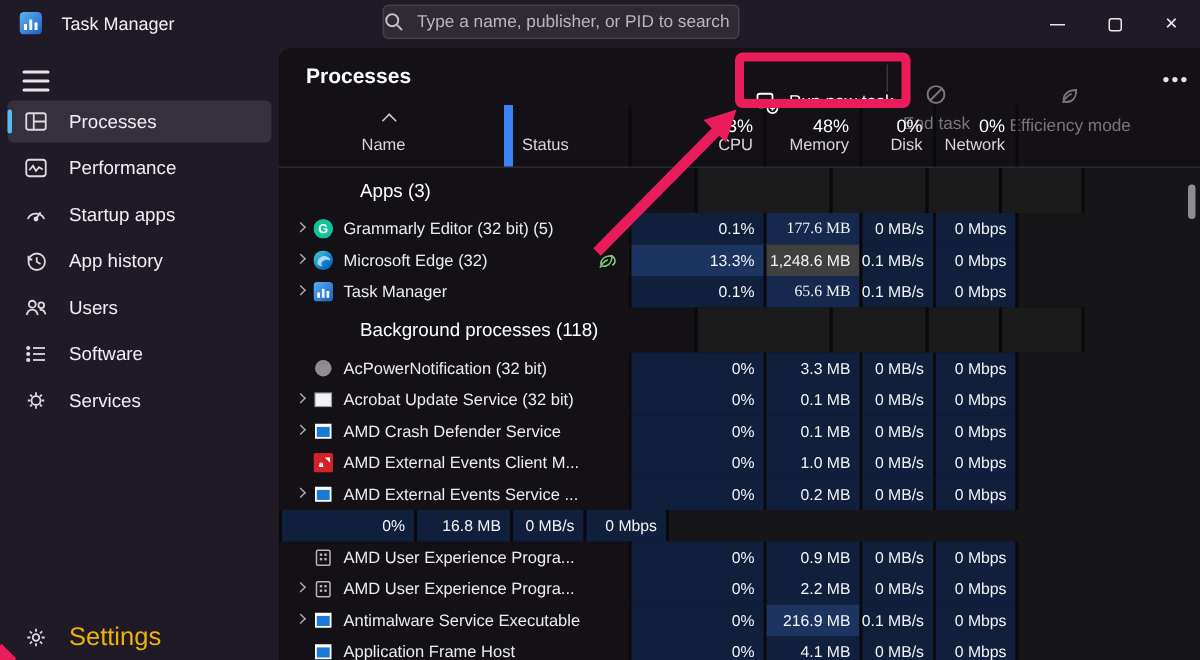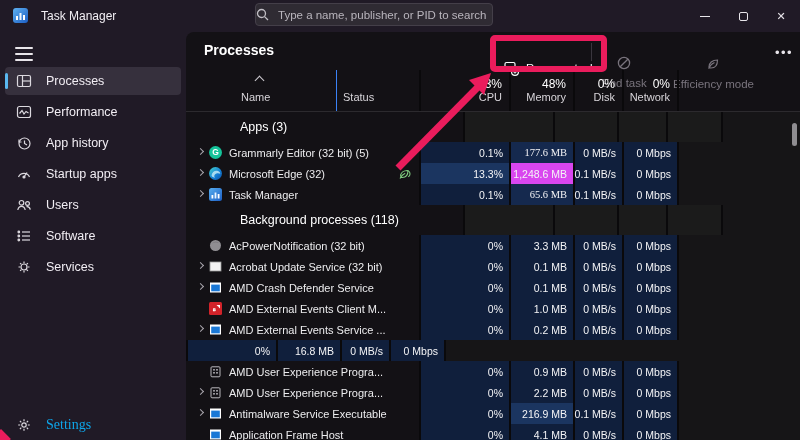--- a/index.html
+++ b/index.html
@@ -34,41 +34,41 @@
   .nav { position:absolute; left:0; top:35px; width:100%; display:flex; flex-direction:column; gap:3px; }
   .nav-item { position:relative; height:28px; margin:0 5px; border-radius:4px;
     display:flex; align-items:center; gap:14px; padding-left:11px; cursor:pointer; }
   .nav-item .lbl { font-size:12.5px; color:#f1edf3; }
   .nav-item.selected { background:#36303d; }
   .nav-item.selected .accent { position:absolute; left:0; top:6px; width:3px; height:16px;
     border-radius:2px; background:#5ab8f0; }
   .nav-item svg { flex:0 0 16px; }
   .settings-item { position:absolute; left:0; bottom:2px; width:100%; height:26px;
     display:flex; align-items:center; gap:14px; padding-left:16px; cursor:pointer; }
-  .settings-item .lbl { font-size:14px; color:#0ea5e9;font-family:Liberation Serif, serif; }
+  .settings-item .lbl { font-size:17px; color:#eab308; }
   
   .content { position:absolute; left:186px; top:32px; width:614px; height:408px;
     background:#131115; border-top-left-radius:8px; overflow:hidden; }
   .toolbar { position:relative; height:38px; }
   .page-title { position:absolute; left:18px; top:10px; font-size:14px; font-weight:700; color:#fff; }
   .tb-btn { position:absolute; top:8px; height:24px; display:flex; align-items:center; gap:7px;
     font-size:11.5px; cursor:pointer; white-space:nowrap;margin-top:16px; }
   .tb-btn.enabled { color:#fff; }
   .tb-btn.disabled { color:#79747d;flex-direction:column; }
   .tb-sep { position:absolute; left:405px; top:11px; width:1px; height:18px; background:#3a363e; }
   .tb-more { position:absolute; left:585px; top:8px; height:24px; width:26px; color:#e8e5ea;
     font-size:13px; letter-spacing:1.5px; display:flex; align-items:center; justify-content:center; cursor:pointer; }
   
   .thead { position:relative; height:42px; display:flex; border-bottom:1px solid #2c2a2e; }
   .th { position:relative; }
   .th .pct { position:absolute; right:7px; top:7px; font-size:12px; color:#fff; }
   .th .cl  { position:absolute; right:7px; bottom:8px; font-size:11px; color:#d8d5da; }
   .th-name { width:150px; }
   .th-name .cl { right:auto; left:11px;padding-left:44px; }
-  .th-status { width:83px; border-left:1px solid #3b82f6; }
+  .th-status { width:83px; border-left:6px solid #3b82f6; }
   .th-status .cl { right:auto; left:6px; }
   .sort-caret { position:absolute; left:70px; top:5px; width:8px; height:8px; }
   .sort-caret::before { content:""; position:absolute; left:0; top:2px; width:6px; height:6px;
     border-left:1.5px solid #cfccd2; border-top:1.5px solid #cfccd2; transform:rotate(45deg); }
   .col-cpu { width:90px; } .col-mem { width:64px; } .col-disk { width:49px; } .col-net { width:55px; }
   .col-fill { flex:1; }
   .dark-edge { border-left:2px solid #0a090b; }
   
   .rows { position:relative; }
   .row { display:flex; }
@@ -77,21 +77,21 @@
   .namecell { position:relative; width:233px; display:flex; align-items:center; overflow:visible; }
   .grp .namecell { font-size:12.5px; font-weight:400; color:#fff; padding-left:10px; }
   .proc .namecell { font-size:11px; color:#ececee; }
   .chev { position:absolute; left:12px; top:50%; width:5px; height:5px; margin-top:-4px;
     border-right:1.3px solid #a9a6ad; border-top:1.3px solid #a9a6ad; transform:rotate(45deg); }
   .picon { position:absolute; left:23px; top:50%; margin-top:-6.5px; width:13px; height:13px; }
   .pname { position:absolute; left:43px; white-space:nowrap; }
   .leaf { position:absolute; left:212px; top:50%; margin-top:-7px; width:14px; height:14px; }
   .cell { display:flex; align-items:center; justify-content:flex-end;
     padding-right:6px; font-size:10.5px; color:#f4f4f6; white-space:nowrap; }
-  .h0 { background:#101f3c; } .h1 { background:#15294e;font-family:Liberation Serif, serif; } .h2 { background:#1b3560; } .h3 { background:#d946ef; }
+  .h0 { background:#101f3c; } .h1 { background:#15294e;font-family:Liberation Serif, serif; } .h2 { background:#1b3560; } .h3 { background:#404040; }
   .he { background:#1b1b1b; }
   .fillcell { background:#161517; }
   .scroll-thumb { position:absolute; right:3px; top:91px; width:5px; height:23px;
     background:#8f8d91; border-radius:3px; cursor:grab; }
   
   .hl-box { position:absolute; left:490px; top:35px; width:117px; height:37px;
     border:6px solid #ea1c5c; border-radius:5px; z-index:40; pointer-events:none; }
   .anno-svg { position:absolute; left:0; top:0; z-index:41; pointer-events:none; }
   .corner-sliver { position:absolute; left:-6px; bottom:-6px; width:14px; height:14px;
     background:#ea1c5c; transform:rotate(45deg); z-index:41; }
@@ -163,36 +163,36 @@
           <svg width="16" height="16" viewBox="0 0 16 16" fill="none" stroke="#dcd9df" stroke-width="1.2">
             <rect x="1.5" y="2.5" width="13" height="11" rx="2"></rect>
             <polyline points="3.5,9.5 6,6.5 8,10 10,7.5 12.5,9"></polyline>
           </svg>
         </span>
         <span class="lbl">Performance</span>
       </div>
       <div class="nav-item">
         <span>
           <svg width="16" height="16" viewBox="0 0 16 16" fill="none" stroke="#dcd9df" stroke-width="1.2">
+            <path d="M2.5 11a6 6 0 0 1 11 0"></path>
+            <line x1="8" y1="11" x2="11" y2="6.5"></line>
+            <circle cx="8" cy="11" r="1" fill="#dcd9df"></circle>
+          </svg>
+        </span>
+        <span class="lbl">Startup apps</span>
+      </div>
+      <div class="nav-item">
+        <span>
+          <svg width="16" height="16" viewBox="0 0 16 16" fill="none" stroke="#dcd9df" stroke-width="1.2">
             <circle cx="8.5" cy="8.5" r="5.5"></circle>
             <polyline points="8.5,5.5 8.5,8.5 11,10"></polyline>
             <path d="M3 4.5 L3 7 L5.5 7"></path>
           </svg>
         </span>
         <span class="lbl">App history</span>
-      </div>
-      <div class="nav-item">
-        <span>
-          <svg width="16" height="16" viewBox="0 0 16 16" fill="none" stroke="#dcd9df" stroke-width="1.2">
-            <path d="M2.5 11a6 6 0 0 1 11 0"></path>
-            <line x1="8" y1="11" x2="11" y2="6.5"></line>
-            <circle cx="8" cy="11" r="1" fill="#dcd9df"></circle>
-          </svg>
-        </span>
-        <span class="lbl">Startup apps</span>
       </div>
       <div class="nav-item">
         <span>
           <svg width="16" height="16" viewBox="0 0 16 16" fill="none" stroke="#dcd9df" stroke-width="1.2">
             <circle cx="5.5" cy="5.8" r="2.3"></circle>
             <path d="M1.8 13c.5-2.4 1.9-3.6 3.7-3.6S8.7 10.6 9.2 13"></path>
             <circle cx="11.5" cy="6.5" r="1.9"></circle>
             <path d="M10.5 9.6c2-.3 3.4.8 3.8 3"></path>
           </svg>
         </span>

